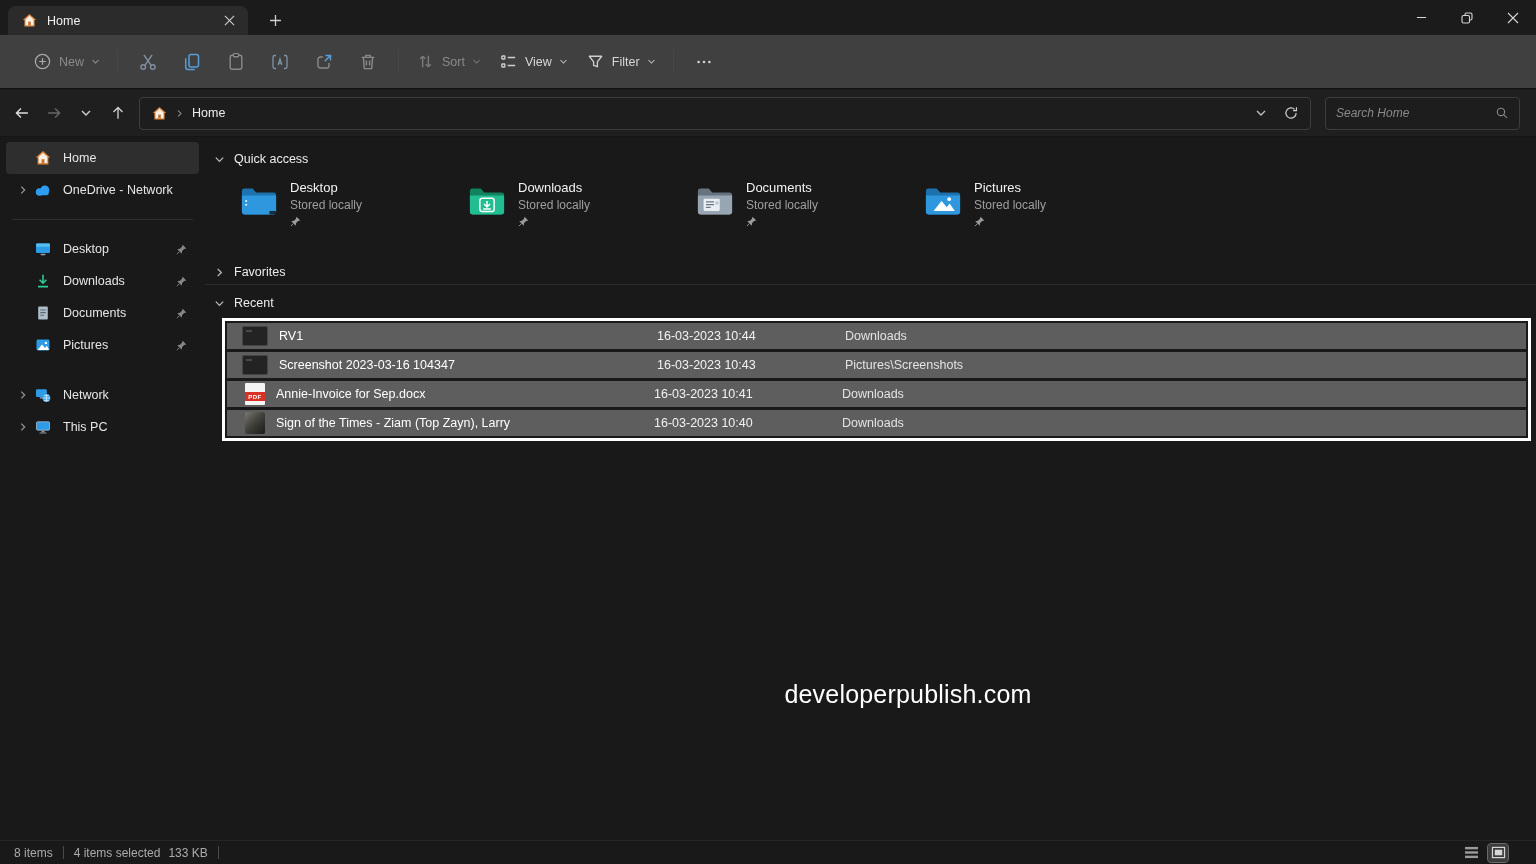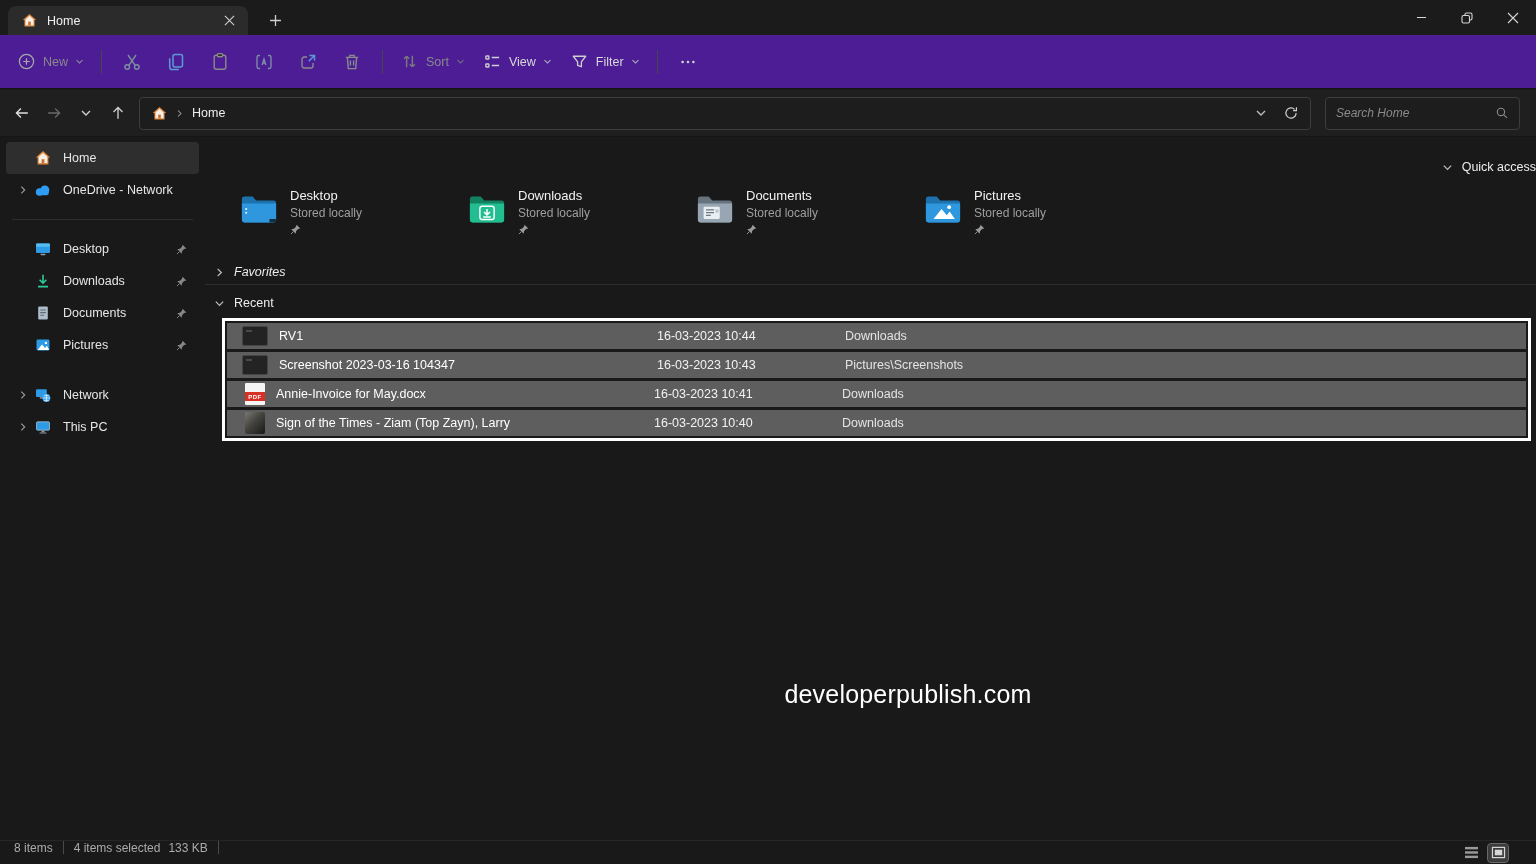--- a/index.html
+++ b/index.html
@@ -19,22 +19,22 @@
     display:flex; align-items:center; padding:0 6px 0 14px; cursor:default;
   }
   .tab-label { margin-left:10px; flex:1; color:#f0f0f0; }
   .tab-close { width:26px; height:22px; display:flex; align-items:center; justify-content:center; border-radius:4px; }
   .newtab { position:absolute; left:262px; top:8px; width:26px; height:24px; display:flex; align-items:center; justify-content:center; border-radius:4px; }
   .win-controls { position:absolute; right:0; top:0; height:35px; display:flex; }
   .wbtn { width:46px; height:35px; display:flex; align-items:center; justify-content:center; }
 
   
   .toolbar {
-    position:absolute; top:35px; left:0; right:0; height:54px; background:#4c1d95;
-    display:flex; align-items:center; padding-left:8px; border-bottom:1px solid #141414;
+    position:absolute; top:35px; left:0; right:0; height:54px; background:#404040;
+    display:flex; align-items:center; padding-left:24px; border-bottom:1px solid #141414;
   }
   .tool-btn { display:flex; align-items:center; gap:7px; height:36px; padding:0 9px; border-radius:4px; color:#d7d7d7; }
   .tool-icon-btn { width:44px; height:36px; display:flex; align-items:center; justify-content:center; border-radius:4px; }
   .vdiv { width:1px; height:24px; background:#474747; margin:0 8px; }
   .muted-label { color:#8a8a8a; }
 
   
   .addressrow {
     position:absolute; top:90px; left:0; right:0; height:47px; background:#1f1f1f;
     display:flex; align-items:center; padding-left:6px; border-bottom:1px solid #151515;
@@ -70,29 +70,29 @@
   .side-ic { width:18px; display:flex; justify-content:center; }
   .side-label { margin-left:11px; flex:1; }
   .side-pin { margin-right:12px; opacity:.85; }
   .side-divider { height:1px; background:#2f2f2f; margin:13px 12px; }
   .side-gap { height:18px; }
 
   
   .main { position:absolute; top:137px; left:205px; right:0; bottom:24px; }
   .sec-header { display:flex; align-items:center; height:20px; padding-left:9px; color:#ededed; }
   .sec-header .sec-label { margin-left:9px; }
-  .qa-header { margin-top:20px;justify-content:flex-end; }
+  .qa-header { margin-top:12px; }
   .cards { display:flex; margin-top:9px; padding-left:35px; }
   .card { width:228px; height:56px; display:flex; align-items:flex-start; border-radius:4px; }
   .card-ic { margin-top:8px; }
   .card-text { margin-left:12px; display:flex; flex-direction:column; }
   .card-name { color:#f2f2f2; font-size:13px; margin-top:2px; }
   .card-sub { color:#9f9f9f; font-size:12px; margin-top:3px; }
   .card-pin { margin-top:4px; }
-  .fav-header { margin-top:20px;font-style:italic; }
+  .fav-header { margin-top:28px; }
   .main-sep { height:1px; background:#2d2d2d; margin-top:2px; }
   .recent-header { margin-top:8px; }
 
   .files-box {
     margin:5px 0 0 17px; width:1309px; border:3px solid #ffffff;
     background:#191919; padding:2px;
   }
   .frow {
     height:26px; background:#5e5e5e; display:flex; align-items:center;
     padding-left:15px; margin-bottom:3px; color:#ffffff;
@@ -113,21 +113,21 @@
   .floc  { flex:1; color:#e3e3e3; }
 
   .watermark {
     position:absolute; left:280px; right:0; top:680px; text-align:center;
     color:#ffffff; font-size:25px; font-weight:normal; letter-spacing:0.2px;
   }
 
   
   .statusbar {
     position:absolute; left:0; right:0; bottom:0; height:24px; background:#191919;
-    border-top:1px solid #262626; display:flex; 
+    border-top:1px solid #262626; display:flex; align-items:center;
     padding:0 14px; color:#ababab; font-size:12px;
   }
   .sb-sep { width:1px; height:13px; background:#4a4a4a; margin:0 10px; }
   .sb-right { margin-left:auto; display:flex; align-items:center; gap:7px; margin-right:14px; }
   .sb-view { width:20px; height:18px; display:flex; align-items:center; justify-content:center; border-radius:3px; }
   .sb-view.active { background:#3c3c3c; outline:1px solid #6a6a6a; }
 </style>
 </head>
 <body>
 
@@ -567,21 +567,21 @@
       <div class="frow">
         <span class="thumb t-video"></span>
         <span class="fname">Screenshot 2023-03-16 104347</span>
         <span class="fdate">16-03-2023 10:43</span>
         <span class="floc">Pictures\Screenshots</span>
       </div>
       <div class="frow">
         <span class="thumb t-pdf">
             <i class="pdfband">PDF</i>
           </span>
-        <span class="fname">Annie-Invoice for May.docx</span>
+        <span class="fname">Annie-Invoice for Sep.docx</span>
         <span class="fdate">16-03-2023 10:41</span>
         <span class="floc">Downloads</span>
       </div>
       <div class="frow">
         <span class="thumb t-music"></span>
         <span class="fname">Sign of the Times - Ziam (Top Zayn), Larry</span>
         <span class="fdate">16-03-2023 10:40</span>
         <span class="floc">Downloads</span>
       </div>
     </div>

